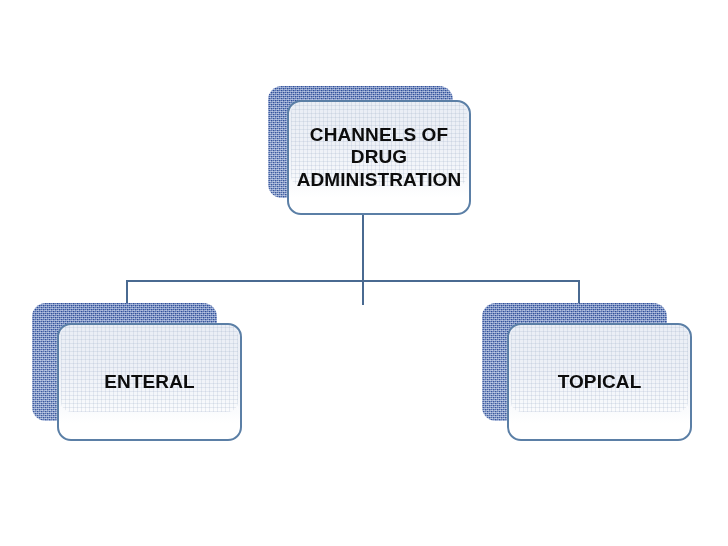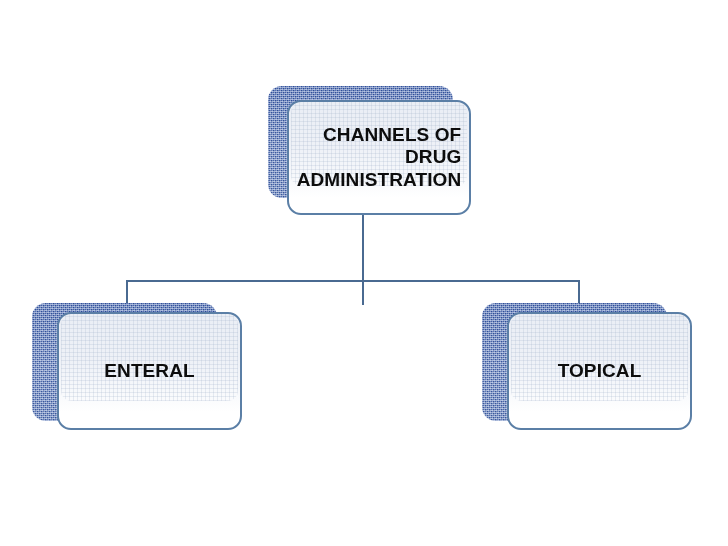--- a/index.html
+++ b/index.html
@@ -95,36 +95,36 @@
         rgba(255,255,255,0) 1px,
         rgba(255,255,255,0) 4px);
     pointer-events: none;
   }
 
   .node-label {
     position: relative;
     z-index: 2;
     color: #0d0d0d;
     font-weight: bold;
-    text-align: right;
+    text-align: center;
     line-height: 1.16;
     letter-spacing: 0.1px;
     white-space: pre-line;
   }
 
   
   #node-root { left: 268px; top: 86px; width: 203px; height: 129px; }
   #node-root .node-shadow { width: 185px; height: 112px; }
   #node-root .node-face   { left: 19px; top: 14px; width: 184px; height: 115px; }
   #node-root .node-label  { font-size: 19px; }
 
   
   .leaf { top: 303px; width: 210px; height: 133px; }
   .leaf .node-shadow { width: 185px; height: 118px; }
-  .leaf .node-face   { left: 25px; top: 9px; width: 185px; height: 118px; }
+  .leaf .node-face   { left: 25px; top: 20px; width: 185px; height: 118px; }
   .leaf .node-label  { font-size: 19px; }
 
   #node-enteral    { left: 32px;  }
   #node-parenteral { left: 258px; }
   #node-topical    { left: 482px; }
 
   
   .conn {
     position: absolute;
     background: #4a6a91;

